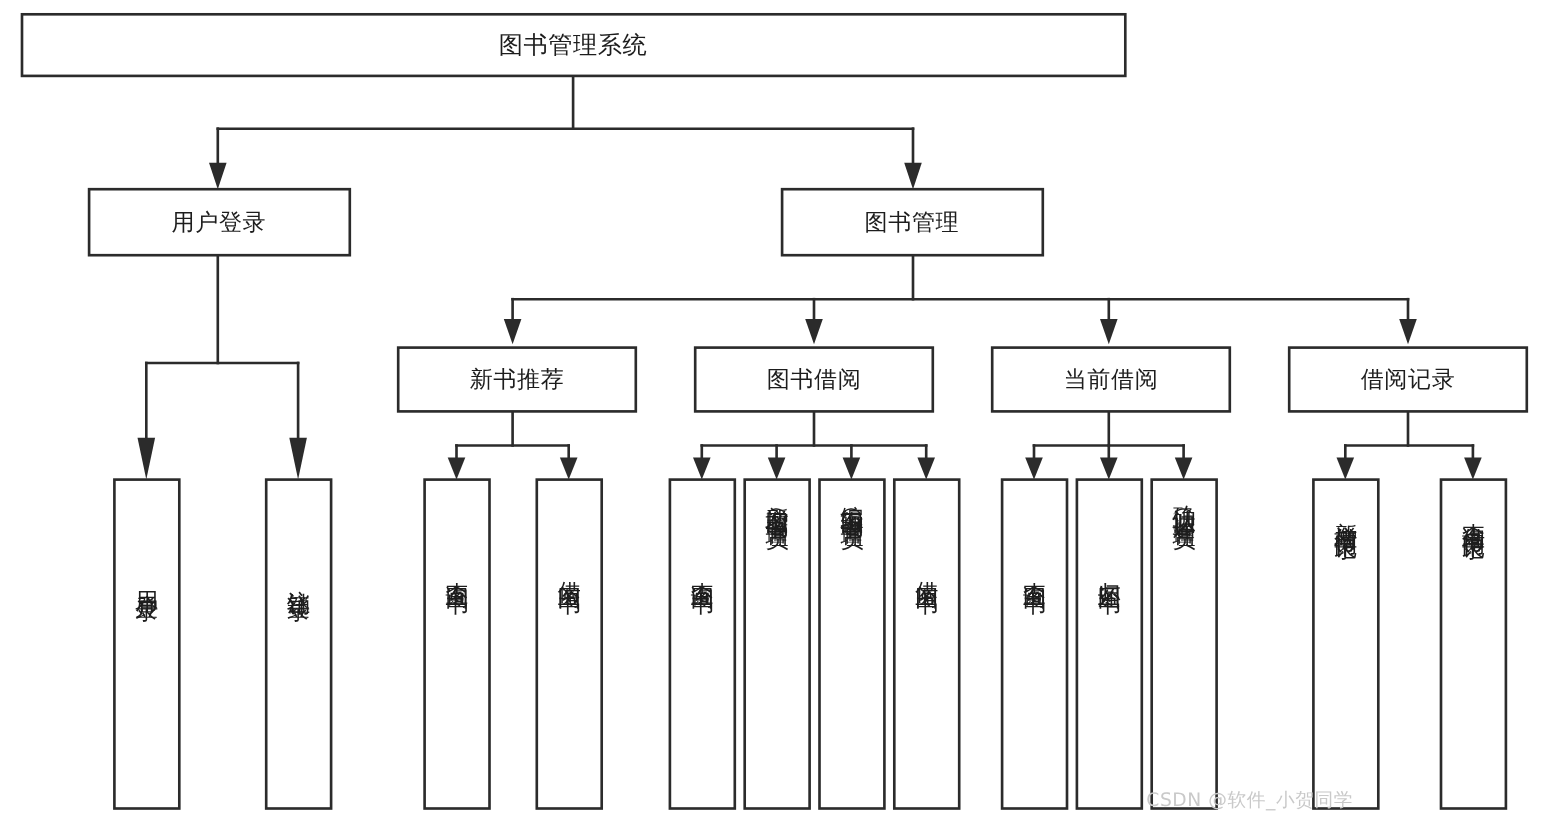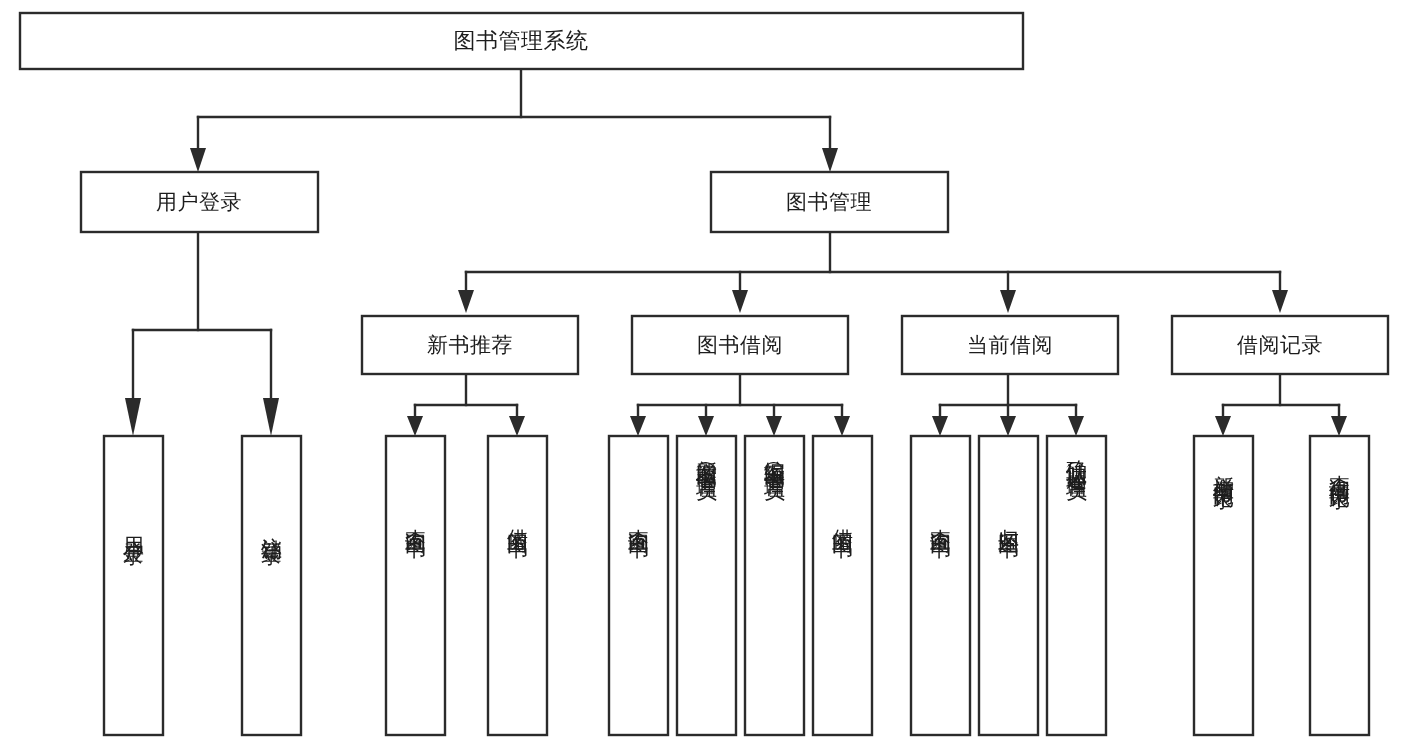--- a/index.html
+++ b/index.html
@@ -220,13 +220,14 @@
   <div class="leaf-label" style="left:774px;top:443px;">编辑图书（管理员）</div>
   <div class="leaf-label" style="left:842px;top:512px;">借阅图书</div>
 
   <div class="leaf-label" style="left:940px;top:512px;">查询图书</div>
   <div class="leaf-label" style="left:1008px;top:512px;">归还图书</div>
   <div class="leaf-label" style="left:1076px;top:443px;">确认归还（管理员）</div>
 
   <div class="leaf-label" style="left:1223px;top:458px;">新增借阅记录</div>
   <div class="leaf-label" style="left:1339px;top:458px;">查询借阅记录</div>
 
+  <div class="watermark">CSDN @软件_小贺同学</div>
 </div>
 
 </body></html>

